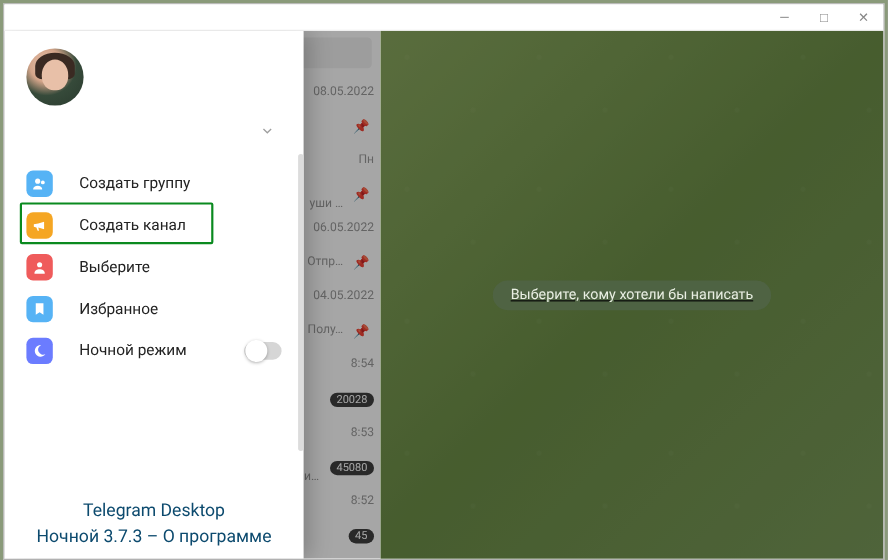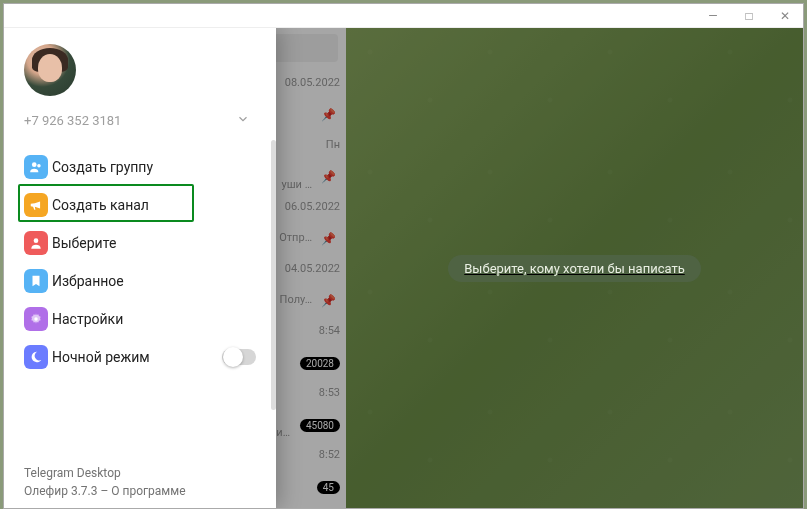--- a/index.html
+++ b/index.html
@@ -1,61 +1,61 @@
 <!DOCTYPE html>
 <html><head>
 <meta charset="utf-8">
 <style>
   * { box-sizing: border-box; margin: 0; padding: 0; font-family: -apple-system, BlinkMacSystemFont, "Segoe UI", Roboto, sans-serif; }
   body { width: 807px; height: 509px; overflow: hidden; background: #8a9a7a; position: relative; }
   .window { position: absolute; top: 3px; left: 3px; right: 3px; bottom: 0; background: #fff; display: flex; flex-direction: column; border: 1px solid #aaa; }
   .titlebar { height: 24px; background: #fff; display: flex; justify-content: flex-end; align-items: center; border-bottom: 1px solid #eee; }
   .titlebar .ctl { width: 36px; height: 24px; display: flex; align-items: center; justify-content: center; color: #888; font-size: 12px; cursor: pointer; }
-  .body { flex: 1; display: flex; position: relative; overflow: hidden; }
+  .body { flex: 1; display: flex; position: relative; overflow: hidden; text-align: center; }
   
   .main { flex: 1; background: linear-gradient(135deg, #8aa85f 0%, #6d8f48 50%, #7a9a5a 100%); position: relative; display: flex; align-items: center; justify-content: center; text-decoration: underline; }
   .main::before { content:""; position:absolute; inset:0; background:rgba(0,0,0,0.35); }
   .main::after { content:""; position:absolute; inset:0; background-image: radial-gradient(circle at 20% 20%, rgba(255,255,255,0.04) 2px, transparent 3px), radial-gradient(circle at 70% 60%, rgba(255,255,255,0.04) 2px, transparent 3px); background-size: 120px 120px; opacity:.5; pointer-events:none;}
   .placeholder-pill { position: relative; z-index: 2; background: rgba(80,100,70,0.85); color: #e9efe3; padding: 6px 16px; border-radius: 16px; font-size: 13px; }
   
   .chatlist { width: 70px; background: #fff; position: relative; overflow: hidden; }
   .chatlist::after { content:""; position:absolute; inset:0; background: rgba(0,0,0,0.35); pointer-events:none;}
   .chat-row { height: 62px; position: relative; font-size: 12px; color: #6a6a6a; }
   .chat-row .date { position: absolute; top: 8px; right: 6px; font-size: 11px; color: #9a9a9a; }
   .chat-row .pin { position: absolute; bottom: 8px; right: 10px; color: #b0b0b0; font-size: 12px; }
   .chat-row .snippet { position: absolute; bottom: 10px; left: 4px; font-size: 11px; color: #9a9a9a; white-space: nowrap; margin-top: 40px; }
-  .chat-row .badge { position: absolute; bottom: 8px; right: 6px; background: #000000; color: #fff; border-radius: 10px; padding: 1px 6px; font-size: 10px; }
+  .chat-row .badge { position: absolute; bottom: 8px; right: 6px; background: #404040; color: #fff; border-radius: 10px; padding: 1px 6px; font-size: 10px; }
   .chat-row .fire { position:absolute; bottom:8px; left:4px; font-size:13px;}
   .topsearch { height: 40px; display:flex; align-items:center; padding:8px;}
   .topsearch .sb { flex:1; height:28px; background:#f1f1f1; border-radius:4px; }
   
   .drawer { position: absolute; top: 0; left: 0; bottom: 0; width: 272px; background: #fff; box-shadow: 4px 0 20px rgba(0,0,0,0.25); z-index: 5; display: flex; flex-direction: column; }
   .profile { padding: 16px 20px 8px; }
   .avatar { width: 52px; height: 52px; border-radius: 50%; background: radial-gradient(circle at 35% 30%, #e8c9b5 0%, #d4a58a 30%, #364a3a 55%, #2a3a2e 100%); margin-bottom: 10px; position:relative; overflow:hidden;}
   .avatar::after{content:""; position:absolute; left:14px; top:10px; width:24px; height:28px; background:#e8c0a8; border-radius:50% 50% 45% 45%;}
   .avatar::before{content:""; position:absolute; left:8px; top:4px; width:36px; height:24px; background:#3a2a22; border-radius:50% 50% 20% 20%;}
   .acct-row { display: flex; align-items: center; justify-content: space-between; cursor: pointer; }
   .acct-name { font-size: 14px; font-weight: 600; color: #222; }
   .acct-phone { font-size: 13px; color: #9e9e9e; margin-top: 2px; }
   .chev { color: #9e9e9e; padding: 6px; }
   .menu { padding: 8px 0 0; position: relative; flex: 1; }
-  .menu-item { display: flex; align-items: center; height: 38px; padding: 0 20px; gap: 4px; cursor: pointer; font-size: 14px; color: #222; }
+  .menu-item { display: flex; align-items: center; height: 38px; padding: 0 20px; gap: 24px; cursor: pointer; font-size: 14px; color: #222; }
   .mi-icon { width: 24px; height: 24px; border-radius: 6px; display: flex; align-items: center; justify-content: center; color: #fff; flex-shrink: 0; }
   .ic-group   { background: #56b3f5; }
   .ic-channel { background: #f5a623; }
   .ic-contact { background: #ef5b5b; }
   .ic-call    { background: #4fc66b; }
   .ic-saved   { background: #56b3f5; }
   .ic-settings{ background: #b06fe8; }
   .ic-night   { background: #6b7cff; }
   .hl { position: absolute; left: 14px; top: 44px; width: 176px; height: 38px; border: 2px solid #0a8a1f; pointer-events: none; border-radius: 2px; }
   .toggle { margin-left: auto; width: 34px; height: 16px; background: #d6d6d6; border-radius: 10px; position: relative; }
   .toggle::after { content:""; position:absolute; left:1px; top:-2px; width:20px; height:20px; background:#fff; border-radius:50%; box-shadow:0 1px 3px rgba(0,0,0,0.3);}
   .menu-scroll { position:absolute; right:0; top:0; width:5px; height:270px; background:#dcdcdc; border-radius:3px;}
-  .footer { padding: 10px 20px 8px; color: #737373; font-size: 12px; line-height: 1.5; }
+  .footer { padding: 10px 20px 8px; color: #0c4a6e; font-size: 16px; line-height: 1.5; }
   svg { display: block; }
 </style>
 </head>
 <body>
 
 <div class="window">
   <div class="titlebar">
     <div class="ctl">
         <span>—</span>
       </div>
@@ -109,21 +109,20 @@
 
     <div class="main">
       <div class="placeholder-pill">Выберите, кому хотели бы написать</div>
     </div>
 
     <div class="drawer">
       <div class="profile">
         <div class="avatar"></div>
         <div class="acct-row">
           <div>
-            <div class="acct-phone">+7 926 352 3181</div>
           </div>
           <div class="chev">
             <svg width="14" height="14" viewBox="0 0 24 24" fill="none" stroke="#9e9e9e" stroke-width="2">
                 <polyline points="6 9 12 15 18 9"></polyline>
               </svg>
           </div>
         </div>
       </div>
 
       <div class="menu">
@@ -162,43 +161,34 @@
 
         <div class="menu-item">
           <div class="mi-icon ic-saved">
             <svg width="14" height="14" viewBox="0 0 24 24" fill="#fff">
                 <path d="M6 3h12v18l-6-4-6 4z"></path>
               </svg>
           </div>
           <span>Избранное</span>
         </div>
 
-        <div class="menu-item">
-          <div class="mi-icon ic-settings">
-            <svg width="14" height="14" viewBox="0 0 24 24" fill="#fff">
-                <circle cx="12" cy="12" r="3"></circle>
-                <path d="M12 2l1 3 3-1 1 3 3 1-1 3 1 3-3 1-1 3-3-1-1 3-1-3-3 1-1-3-3-1 1-3-1-3 3-1 1-3 3 1z" opacity=".6"></path>
-              </svg>
-          </div>
-          <span>Настройки</span>
-        </div>
 
         <div class="menu-item">
           <div class="mi-icon ic-night">
             <svg width="14" height="14" viewBox="0 0 24 24" fill="#fff">
                 <path d="M14 3a9 9 0 1 0 7 14 7 7 0 0 1-7-14z"></path>
               </svg>
           </div>
           <span>Ночной режим</span>
           <div class="toggle"></div>
         </div>
 
         <div class="hl"></div>
       </div>
 
       <div class="footer">
         <div>Telegram Desktop</div>
-        <div>Олефир 3.7.3 – О программе</div>
+        <div>Ночной 3.7.3 – О программе</div>
       </div>
     </div>
 
   </div>
 </div>
 
 </body></html>

